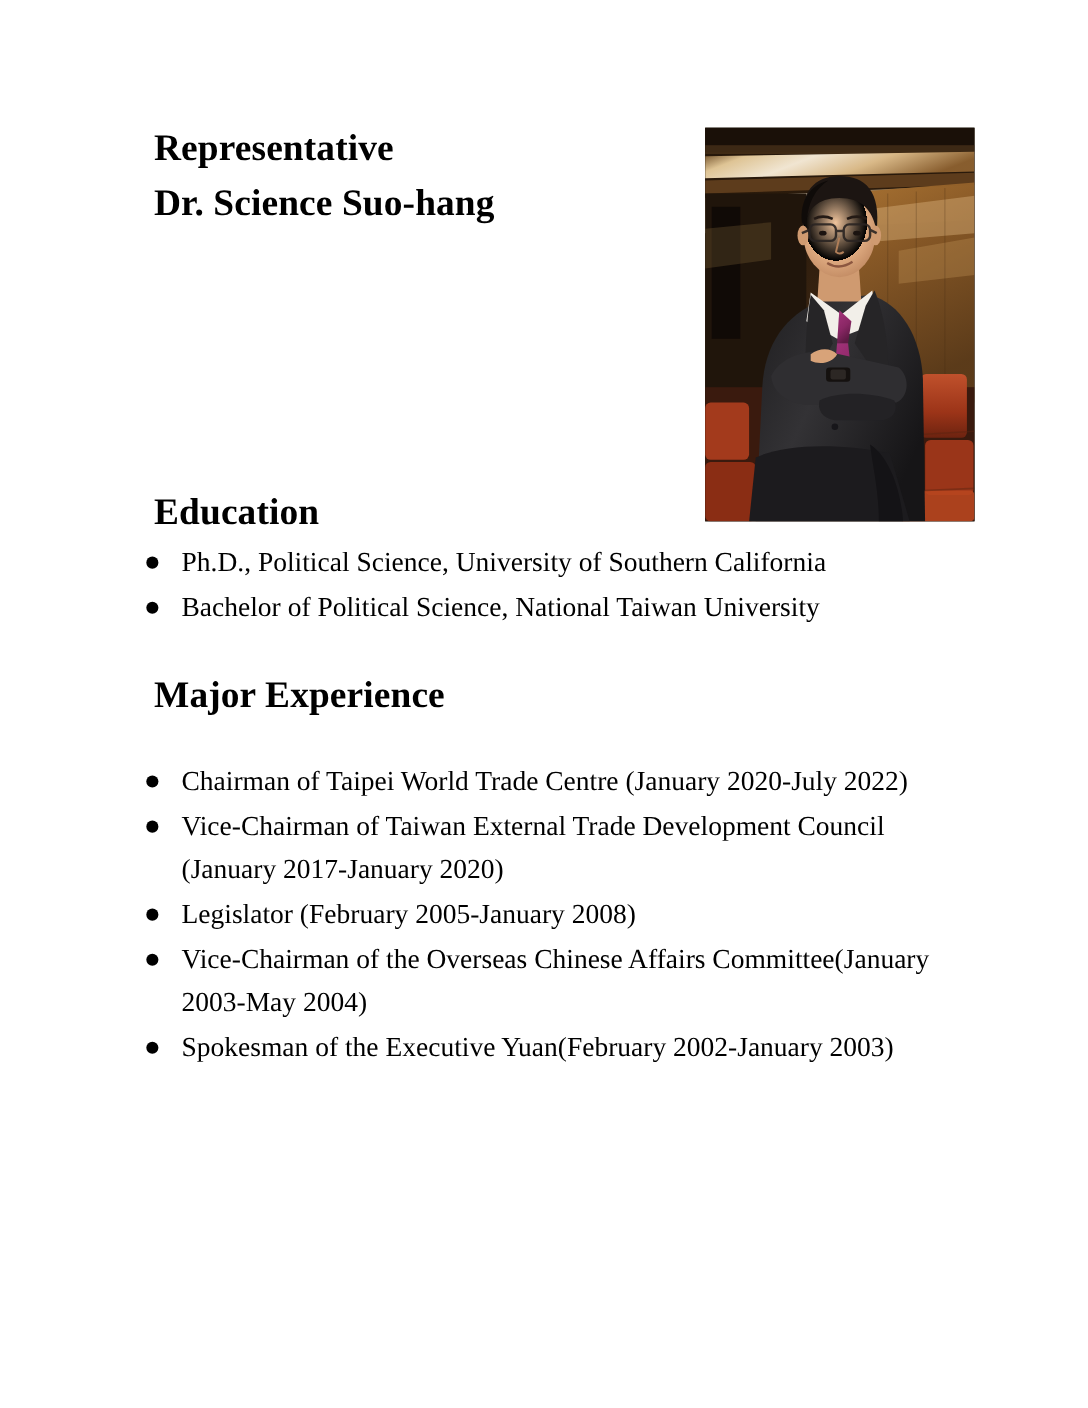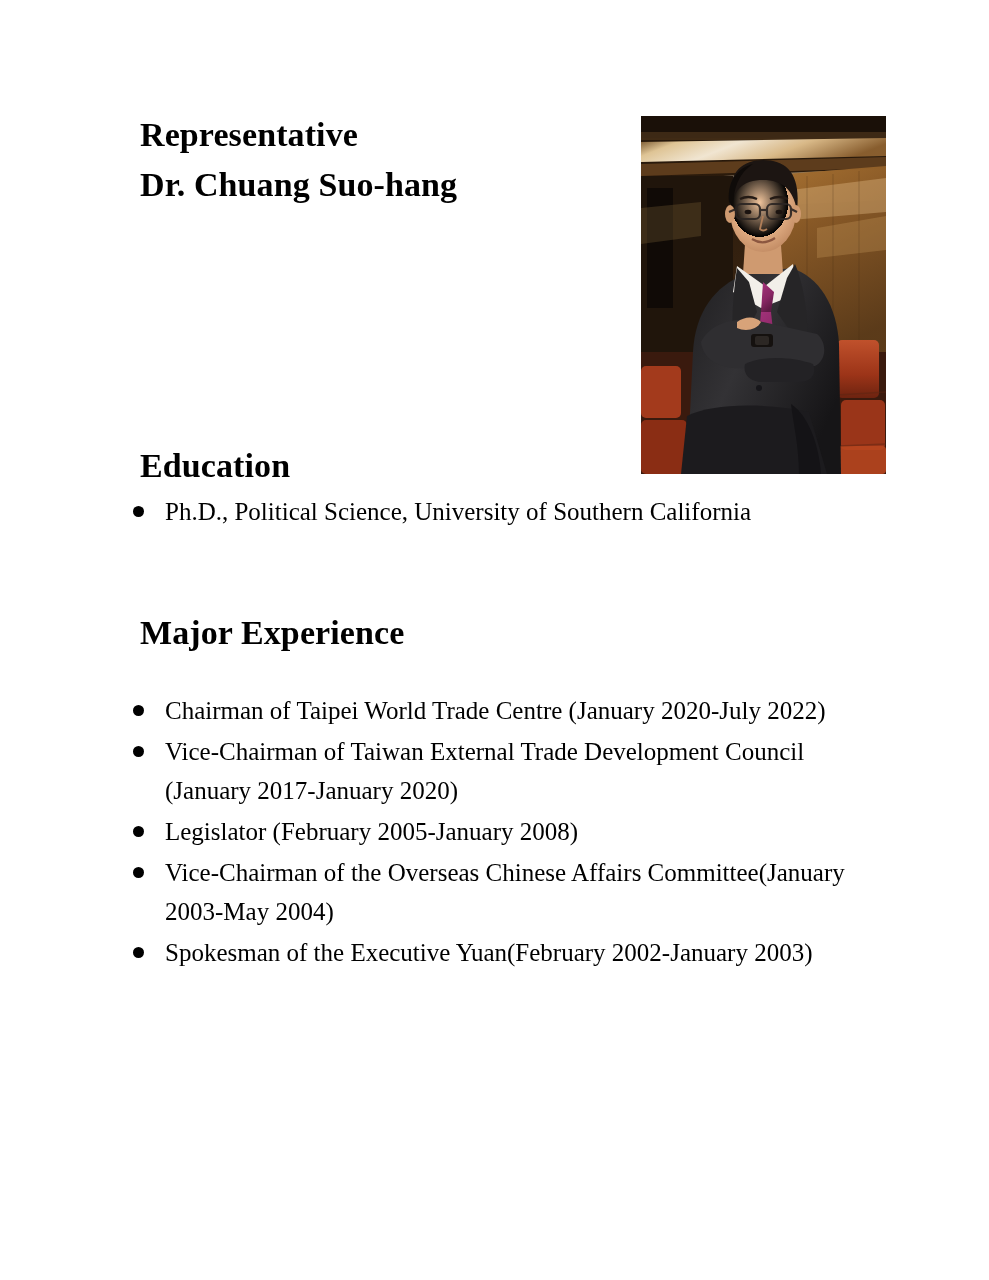--- a/index.html
+++ b/index.html
@@ -86,21 +86,21 @@
     height: 358px;
   }
 </style>
 </head>
 <body>
 
 <div class="page">
 
   <div class="doc-heading" id="rep-title">Representative</div>
 
-  <div class="doc-heading" id="rep-name">Dr. Chuang Suo-hang</div>
+  <div class="doc-heading" id="rep-name">Dr. Science Suo-hang</div>
 
   <div class="portrait-frame">
     <svg class="portrait-svg" viewBox="0 0 245 358" preserveAspectRatio="xMidYMid slice">
       <defs>
         <linearGradient id="bgTop" x1="0" y1="0" x2="0" y2="1">
           <stop offset="0%" stop-color="#241609"></stop>
           <stop offset="55%" stop-color="#3a2512"></stop>
           <stop offset="100%" stop-color="#191007"></stop>
         </linearGradient>
         <linearGradient id="lightBand" x1="0" y1="0" x2="1" y2="0.25">
@@ -233,20 +233,24 @@
     </svg>
   </div>
 
   <div class="doc-heading" id="edu-heading">Education</div>
 
   <ul class="bullet-list" id="education-list">
     <li class="bullet-item">
       <span class="bullet-dot"></span>
       <span class="bullet-text">Ph.D., Political Science, University of Southern California</span>
     </li>
+    <li class="bullet-item">
+      <span class="bullet-dot"></span>
+      <span class="bullet-text">Bachelor of Political Science, National Taiwan University</span>
+    </li>
   </ul>
 
   <div class="doc-heading" id="exp-heading">Major Experience</div>
 
   <ul class="bullet-list" id="experience-list">
     <li class="bullet-item">
       <span class="bullet-dot"></span>
       <span class="bullet-text">Chairman of Taipei World Trade Centre (January 2020-July 2022)</span>
     </li>
     <li class="bullet-item">

